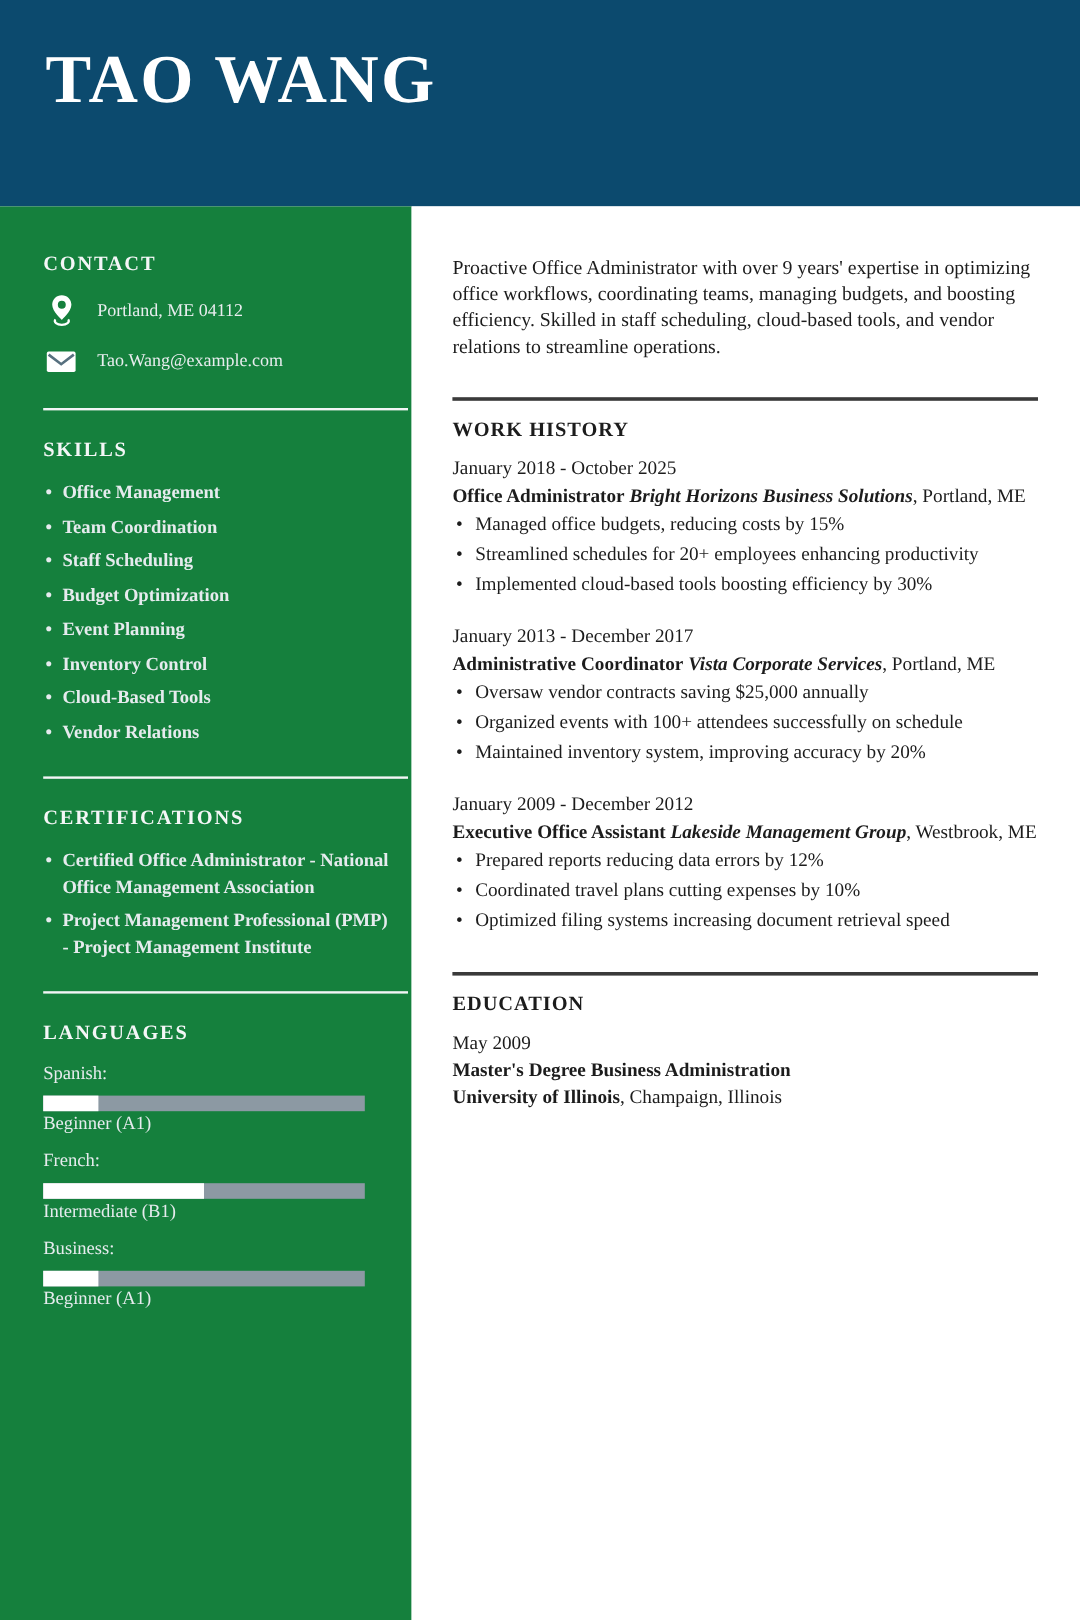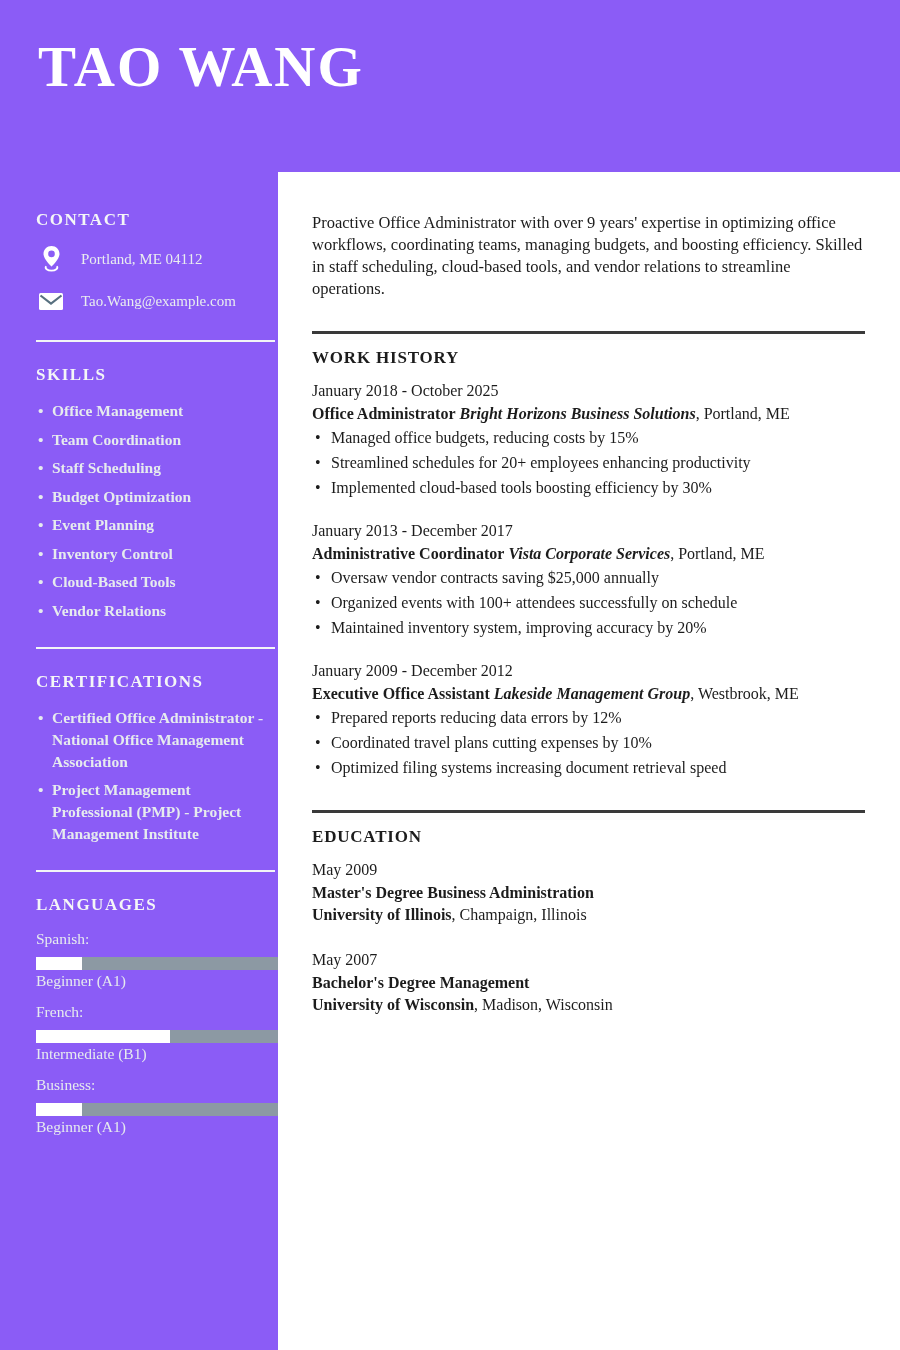--- a/index.html
+++ b/index.html
@@ -5,32 +5,32 @@
   * { box-sizing: border-box; }
   html, body { margin: 0; padding: 0; }
   body {
     width: 900px; height: 1350px; overflow: hidden;
     font-family: "Liberation Serif", "DejaVu Serif", serif;
     background: #ffffff;
   }
   .page { width: 900px; height: 1350px; display: flex; flex-direction: column; }
 
   
-  .header { height: 172px; flex: none; background: #8b5cf6; }
+  .header { height: 172px; flex: none; background: #0c4a6e; }
   .header h1 {
     margin: 0; padding: 34px 0 0 38px;
     color: #ffffff; font-size: 57px; font-weight: bold; letter-spacing: 2px;
   }
 
   
   .cols { flex: 1; display: flex; min-height: 0; }
 
   
   .sidebar {
-    width: 278px; flex: none; background: #8b5cf6;
+    width: 343px; flex: none; background: #15803d;
     color: #e6ebee; padding: 38px 0 0 36px;
   }
   .side-heading {
     margin: 0 0 15px 0; color: #f4f6f7;
     font-size: 17px; font-weight: bold; letter-spacing: 1.5px;
   }
   .contact-row { display: flex; align-items: center; gap: 15px; margin-bottom: 15px; min-height: 27px; }
   .contact-icon { width: 30px; flex: none; display: flex; justify-content: center; }
   .contact-text { font-size: 15px; color: #e9edef; }
   .side-divider { border: none; border-top: 2px solid #f2f5f6; margin: 25px 3px 23px 0; }
@@ -197,22 +197,17 @@
 
       <div>
         <h2 class="main-heading">EDUCATION</h2>
 
         <div class="edu-entry">
           <div class="edu-date">May 2009</div>
           <div class="degree">Master's Degree Business Administration</div>
           <div><span class="school">University of Illinois</span><span>, Champaign, Illinois</span></div>
         </div>
 
-        <div class="edu-entry">
-          <div class="edu-date">May 2007</div>
-          <div class="degree">Bachelor's Degree Management</div>
-          <div><span class="school">University of Wisconsin</span><span>, Madison, Wisconsin</span></div>
-        </div>
       </div>
 
     </div>
   </div>
 </div>
 
 </body></html>

